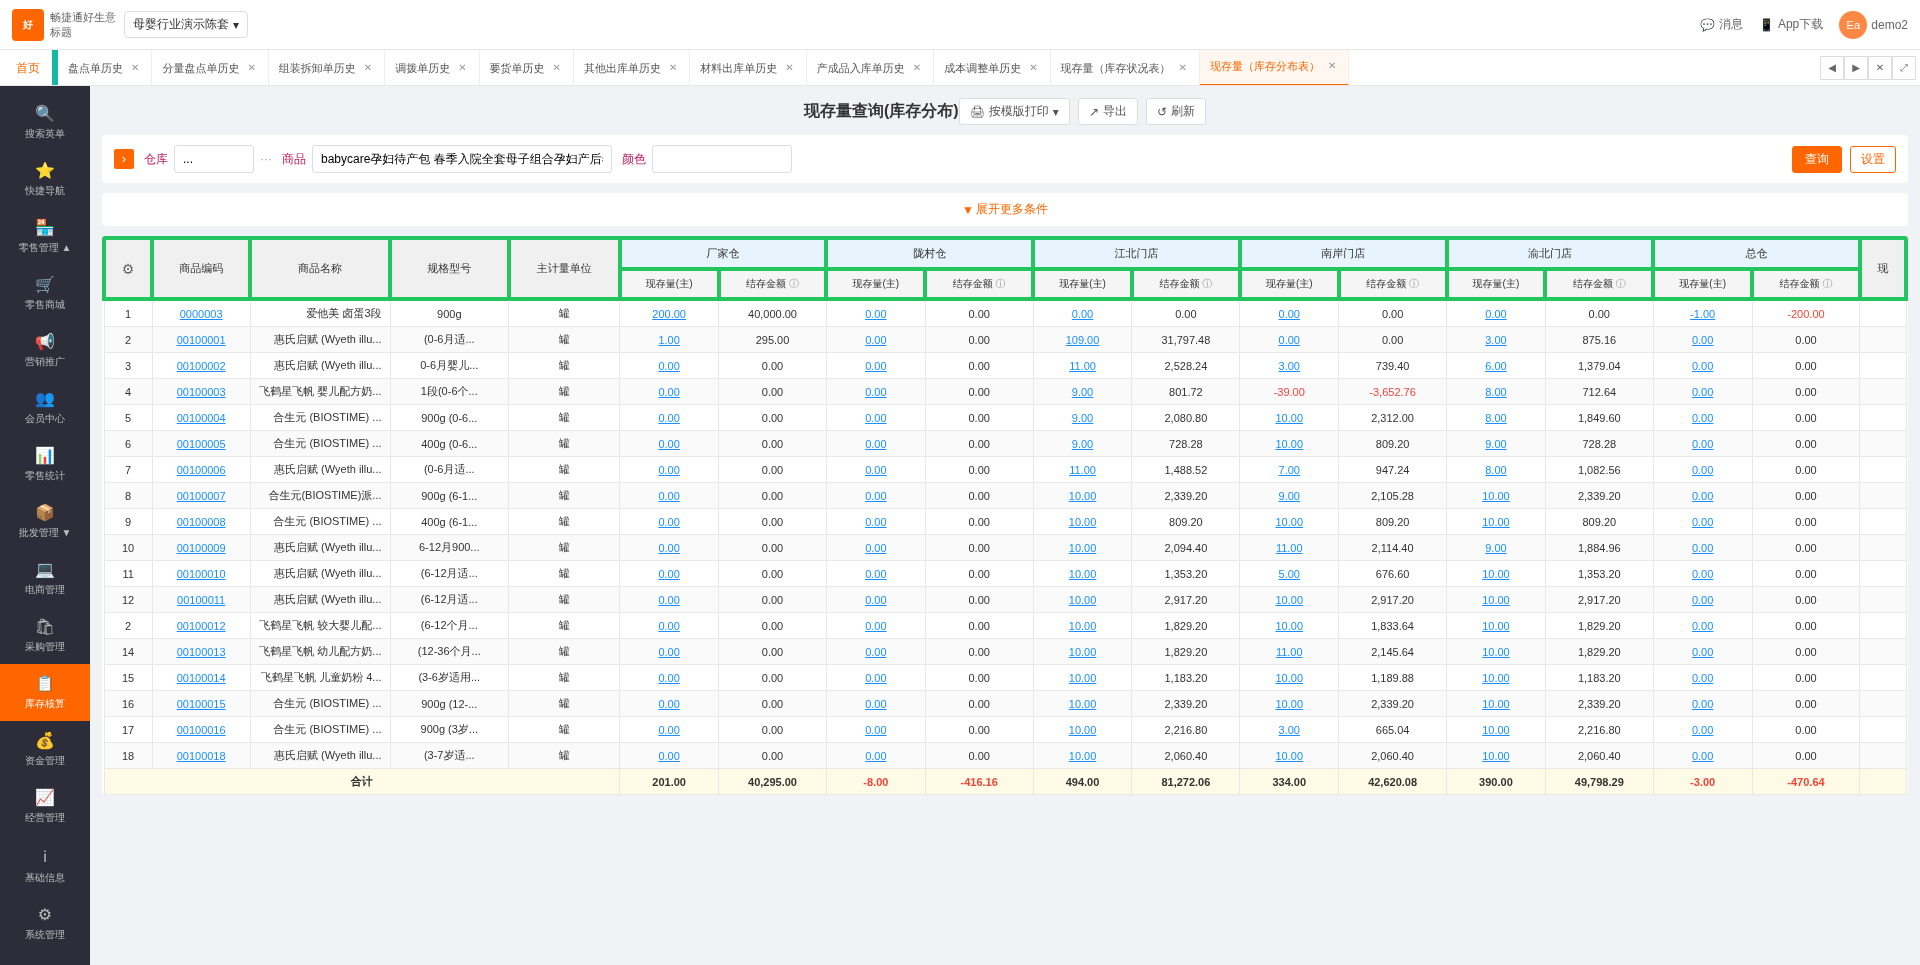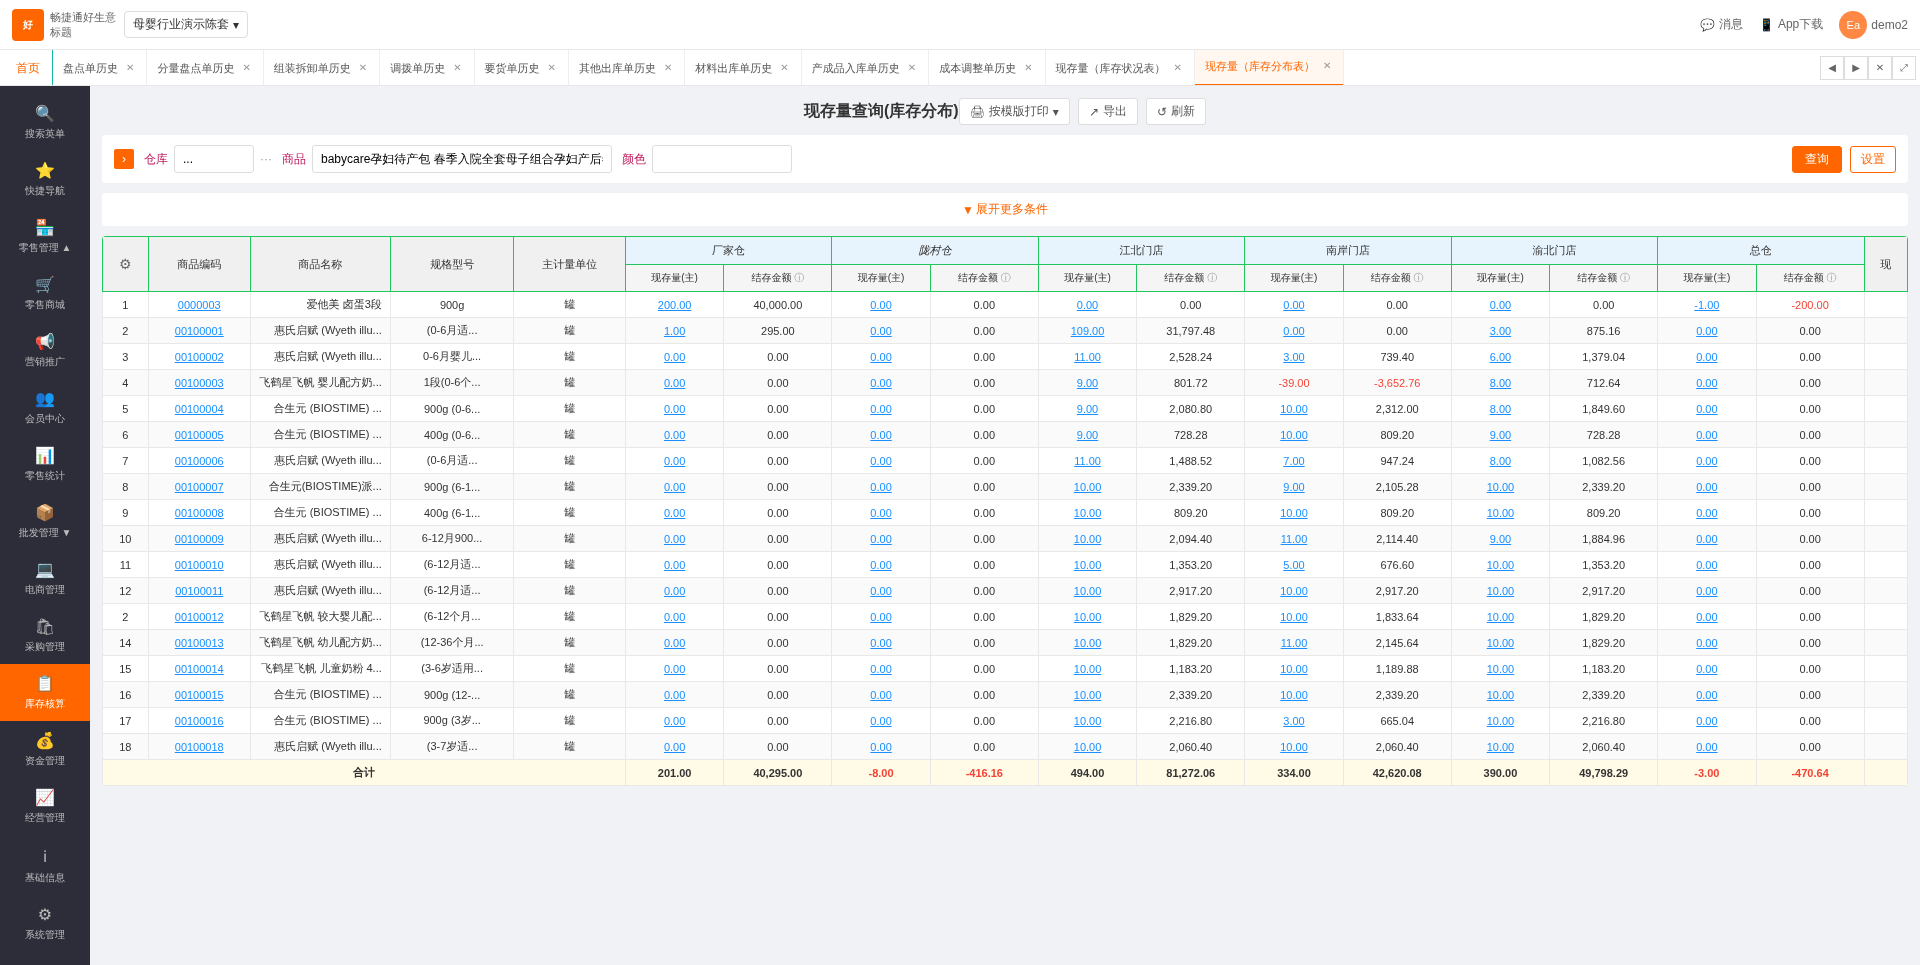--- a/index.html
+++ b/index.html
@@ -11,21 +11,21 @@
     .logo-area { display: flex; align-items: center; gap: 6px; }
     .logo-img { width: 32px; height: 32px; background: #ff6600; border-radius: 4px; display: flex; align-items: center; justify-content: center; color: #fff; font-size: 10px; font-weight: bold; }
     .logo-text { font-size: 11px; color: #666; line-height: 1.3; }
     .store-selector { display: flex; align-items: center; gap: 4px; border: 1px solid #ddd; border-radius: 4px; padding: 4px 8px; cursor: pointer; font-size: 12px; color: #333; background: #fff; }
     .top-bar-right { display: flex; align-items: center; gap: 16px; }
     .top-right-item { display: flex; align-items: center; gap: 4px; cursor: pointer; color: #666; font-size: 12px; }
     .avatar { width: 28px; height: 28px; border-radius: 50%; background: #ff8844; display: flex; align-items: center; justify-content: center; color: #fff; font-size: 11px; }
 
     
     .tab-bar { background: #fff; height: 36px; display: flex; align-items: center; border-bottom: 1px solid #e8e8e8; overflow: hidden; padding: 0 4px; }
-    .tab-home { padding: 0 12px; height: 36px; line-height: 36px; color: #ff6600; font-size: 12px; cursor: pointer; white-space: nowrap; border-right: 1px solid #14b8a6; }
+    .tab-home { padding: 0 12px; height: 36px; line-height: 36px; color: #ff6600; font-size: 12px; cursor: pointer; white-space: nowrap; border-right: 6px solid #14b8a6; }
     .tab-item { padding: 0 10px; height: 36px; line-height: 36px; font-size: 11px; color: #555; cursor: pointer; white-space: nowrap; border-right: 1px solid #eee; display: flex; align-items: flex-end; gap: 6px; position: relative; }
     .tab-item.active { background: #fff7f0; color: #ff6600; border-bottom: 2px solid #ff6600; }
     .tab-close { font-size: 10px; color: #999; cursor: pointer; padding: 0 2px; }
     .tab-nav-btns { display: flex; align-items: center; margin-left: auto; }
     .tab-nav-btn { width: 24px; height: 24px; border: 1px solid #ddd; background: #fff; cursor: pointer; display: flex; align-items: center; justify-content: center; font-size: 10px; color: #666; }
 
     
     .layout { display: flex; height: calc(965px - 86px); }
     .sidebar { width: 90px; background: #2d2d3a; color: #ccc; display: flex; flex-direction: column; align-items: center; padding-top: 8px; flex-shrink: 0; overflow-y: auto; }
     .sidebar-item { width: 100%; text-align: center; padding: 10px 4px; cursor: pointer; font-size: 11px; color: #bbb; display: flex; flex-direction: column; align-items: center; gap: 4px; }
@@ -50,21 +50,21 @@
     .filter-input { border: 1px solid #ddd; border-radius: 3px; padding: 4px 8px; font-size: 12px; height: 28px; min-width: 80px; }
     .filter-product-input { border: 1px solid #ddd; border-radius: 3px; padding: 4px 8px; font-size: 12px; height: 28px; width: 300px; }
     .toggle-row { display: flex; align-items: center; justify-content: center; }
     .expand-btn { color: #ff6600; cursor: pointer; font-size: 12px; display: flex; align-items: center; gap: 2px; padding: 4px 8px; }
     .filter-section-arrow { background: #ff6600; color: #fff; width: 20px; height: 20px; border-radius: 2px; display: flex; align-items: center; justify-content: center; cursor: pointer; font-size: 12px; flex-shrink: 0; }
 
     
     .table-container { background: #fff; border-radius: 4px; overflow: auto; max-height: calc(965px - 260px); }
     table { width: 100%; border-collapse: collapse; font-size: 11px; }
     thead { position: sticky; top: 0; z-index: 10; }
-    th { background: #f5f5f5; border: 1px solid #22c55e; padding: 6px 8px; text-align: center; font-weight: 500; color: #333; white-space: nowrap; }
+    th { background: #f5f5f5; border: 4px solid #22c55e; padding: 6px 8px; text-align: center; font-weight: 500; color: #333; white-space: nowrap; }
     td { border: 1px solid #e8e8e8; padding: 5px 8px; text-align: center; color: #333; white-space: nowrap; }
     tr:nth-child(even) { background: #fafafa; }
     .col-name { width: 140px; text-align: right; max-width: 140px; overflow: hidden; text-overflow: ellipsis; }
     .text-red { color: #f44336; }
     .text-link { color: #1890ff; text-decoration: underline; cursor: pointer; }
     .footer-row { background: #fffbe6 !important; font-weight: bold; }
     .footer-row td { background: #fffbe6; }
     .header-group th { background: #f0f0f0; }
     .sub-header th { background: #f5f5f5; font-size: 10px; }
     .gear-icon { font-size: 14px; color: #666; cursor: pointer; }
@@ -280,21 +280,21 @@
       <div class="table-container">
         <table>
           <thead>
             <tr class="header-group">
               <th rowspan="2"><span class="gear-icon">⚙</span></th>
               <th rowspan="2">商品编码</th>
               <th rowspan="2">商品名称</th>
               <th rowspan="2">规格型号</th>
               <th rowspan="2">主计量单位</th>
               <th colspan="2" style="background:#e8f4fd;">厂家仓</th>
-              <th colspan="2" style="background:#e8f4fd;font-style:italic;">陇村仓</th>
+              <th colspan="2" style="background:#e8f4fd;">陇村仓</th>
               <th colspan="2" style="background:#e8f4fd;">江北门店</th>
               <th colspan="2" style="background:#e8f4fd;">南岸门店</th>
               <th colspan="2" style="background:#e8f4fd;">渝北门店</th>
               <th colspan="2" style="background:#e8f4fd;">总仓</th>
               <th rowspan="2">现</th>
             </tr>
             <tr class="sub-header">
               <th>现存量(主)</th>
               <th>结存金额 <span class="info-icon">ⓘ</span></th>
               <th>现存量(主)</th>

